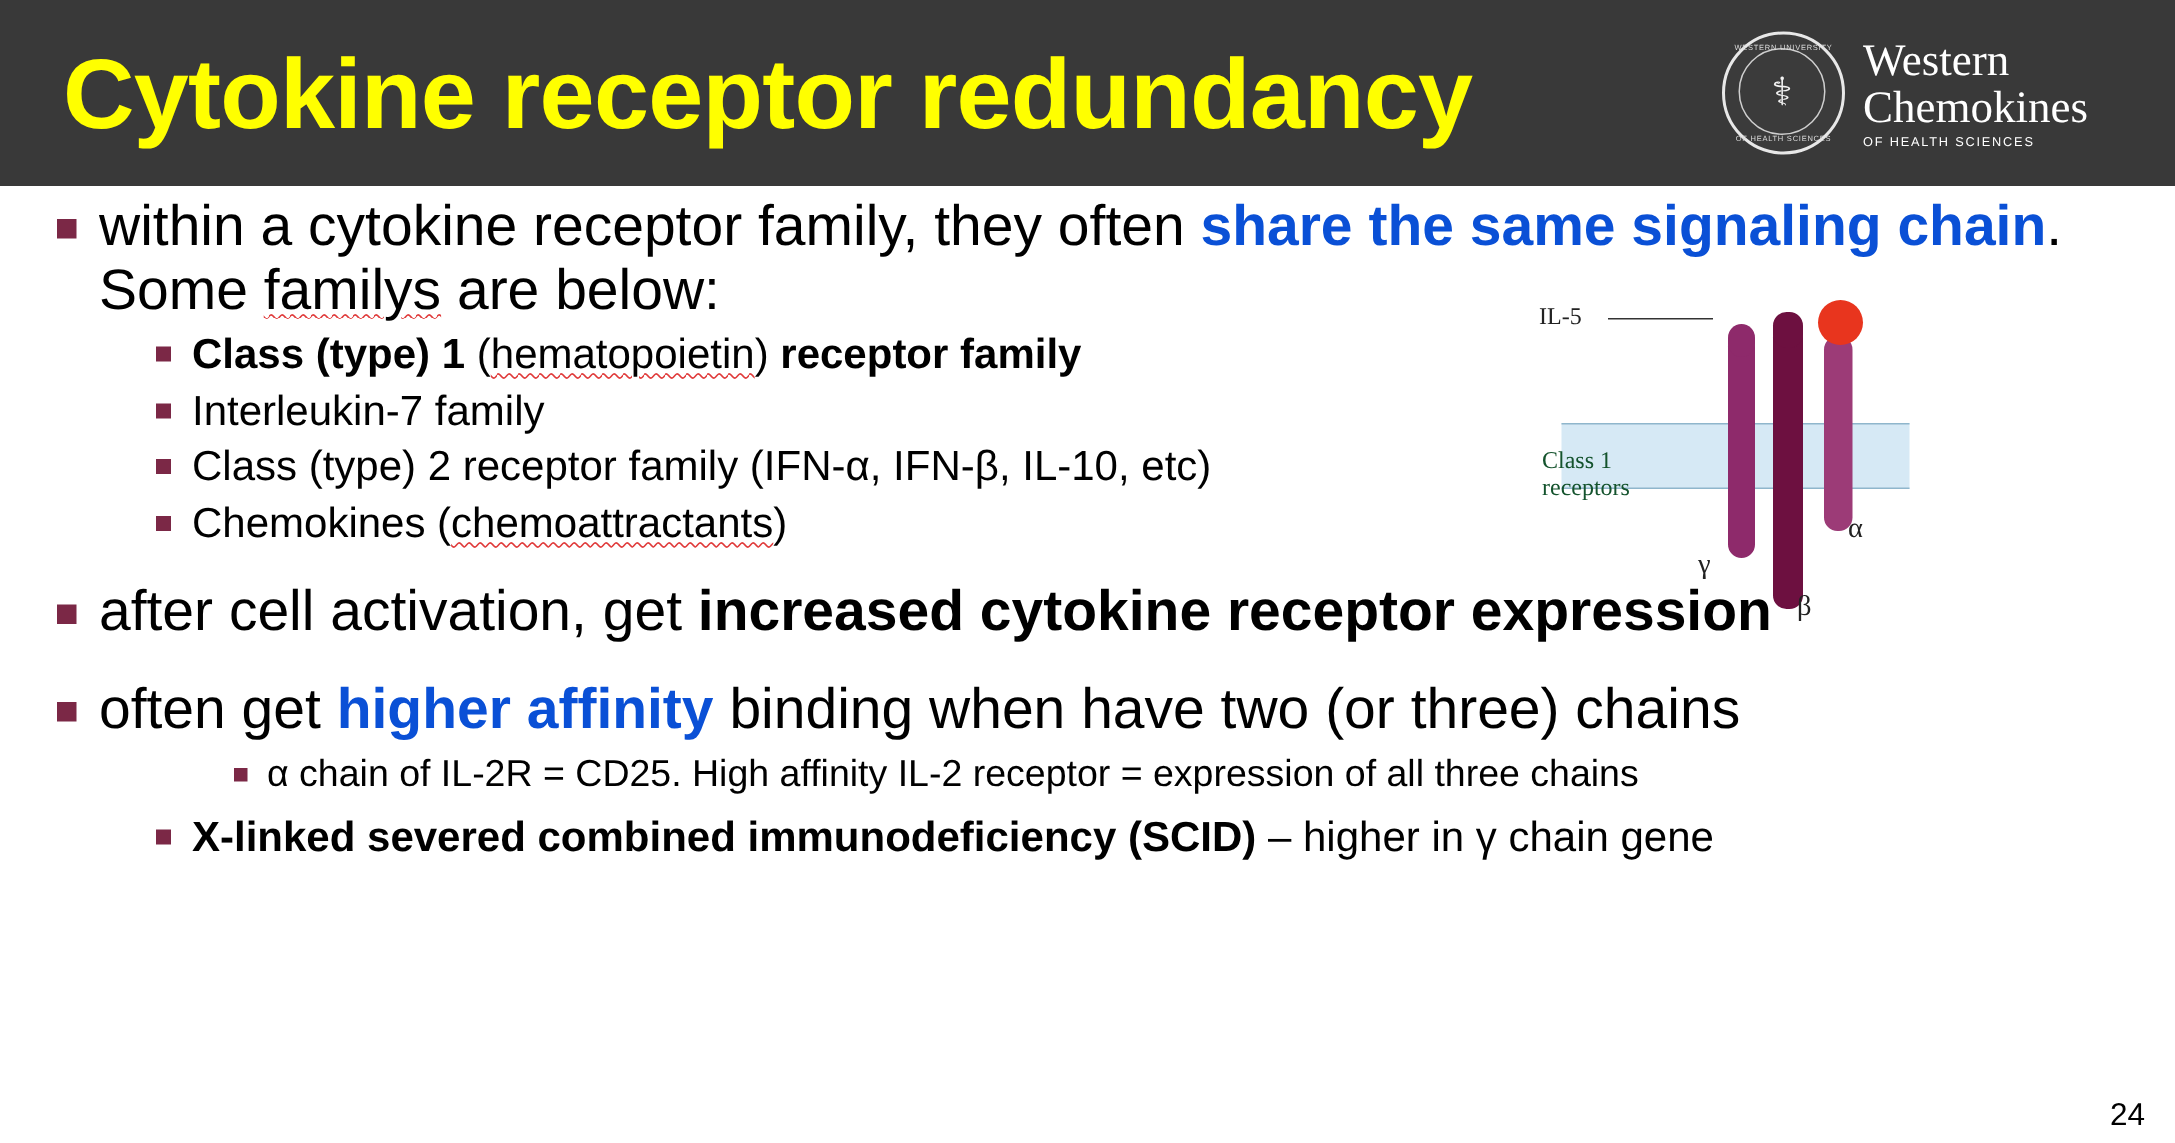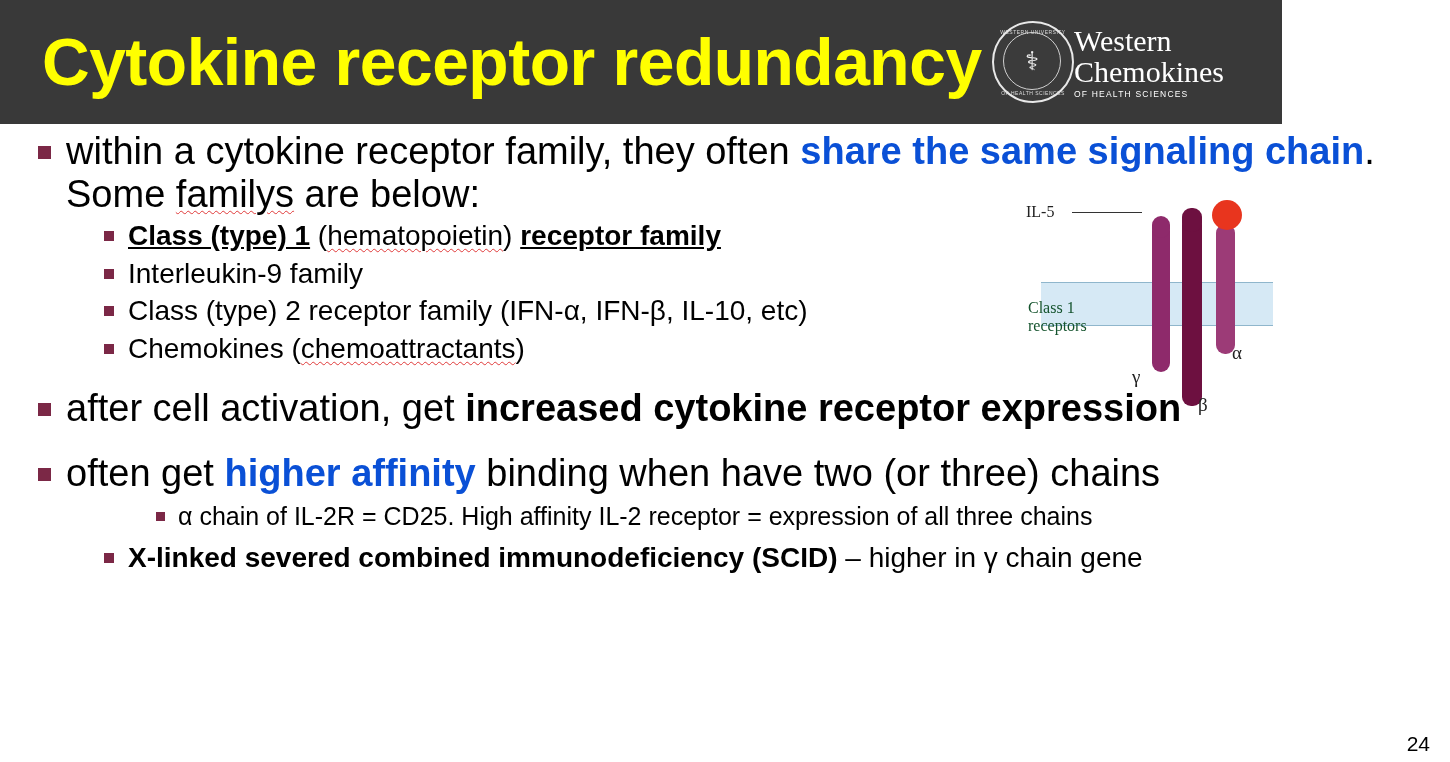--- a/index.html
+++ b/index.html
@@ -12,21 +12,21 @@
     background: #ffffff;
     font-family: "Liberation Sans", sans-serif;
     overflow: hidden;
     position: relative;
   }
 
   
   .header {
     position: absolute;
     left: 0; top: 0;
-    width: 1282px;
+    width: 1450px;
     height: 124px;
     background: #393939;
     display: flex;
     align-items: center;
   }
   .title {
     color: #ffff00;
     font-size: 66px;
     font-weight: bold;
     letter-spacing: -0.5px;
@@ -72,20 +72,21 @@
     position: absolute;
     left: 0; width: 78px;
     text-align: center;
     color: #dcdcdc;
     font-size: 5px;
     letter-spacing: 0.5px;
   }
   .logo-seal .seal-top-text { top: 6px; }
   .logo-seal .seal-bottom-text { bottom: 5px; }
   .logo-text {
+    margin-left: 12px;
     color: #ffffff;
     line-height: 1;
   }
   .logo-text .l1 {
     font-family: "Liberation Serif", serif;
     font-size: 30px;
     letter-spacing: 0px;
     display: block;
   }
   .logo-text .l2 {
@@ -150,21 +151,21 @@
   .l3item {
     font-size: 25px;
     line-height: 1.2;
     padding-left: 22px;
     margin: 3px 0 0 140px;
   }
   .l3item > .bullet { width: 9px; height: 9px; top: 11px; }
 
   .blue { color: #0a50d6; font-weight: bold; }
   .bold { font-weight: bold; }
-  .ul-bold { font-weight: bold; text-decoration: underline; }
+  .ul-bold { font-weight: bold; }
   .squiggle {
     text-decoration: underline;
     text-decoration-style: wavy;
     text-decoration-color: #e03a3a;
     text-decoration-thickness: 1px;
     text-underline-offset: 3px;
   }
 
   
   .figure {
@@ -265,21 +266,21 @@
       <span>within a cytokine receptor family, they often </span><span class="blue">share the same signaling chain</span><span>. Some </span><span class="squiggle">familys</span><span> are below:</span>
     </li>
 
     <li class="l2item">
       <span class="bullet"></span>
       <span class="ul-bold">Class (type) 1</span><span> (</span><span class="squiggle">hematopoietin</span><span>) </span><span class="ul-bold">receptor family</span>
     </li>
 
     <li class="l2item">
       <span class="bullet"></span>
-      <span>Interleukin-9 family</span>
+      <span>Interleukin-7 family</span>
     </li>
 
     <li class="l2item">
       <span class="bullet"></span>
       <span>Class (type) 2 receptor family (IFN-α, IFN-β, IL-10, etc)</span>
     </li>
 
     <li class="l2item">
       <span class="bullet"></span>
       <span>Chemokines (</span><span class="squiggle">chemoattractants</span><span>)</span>

